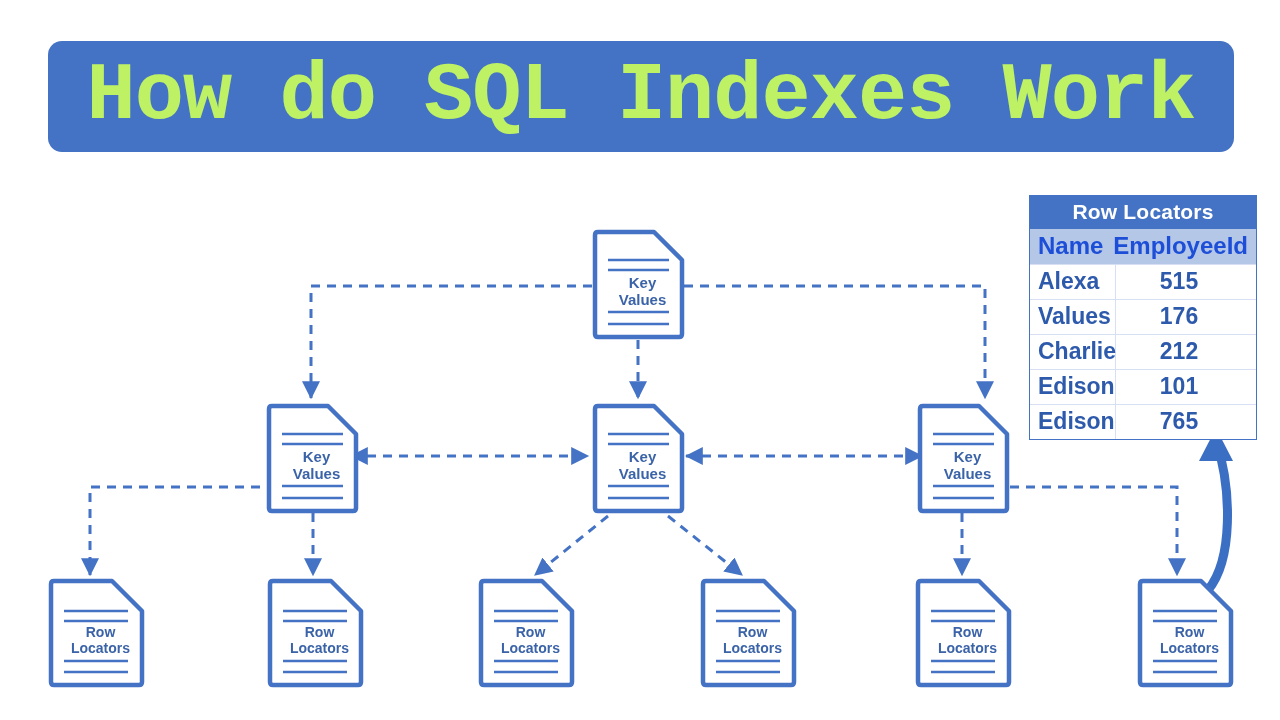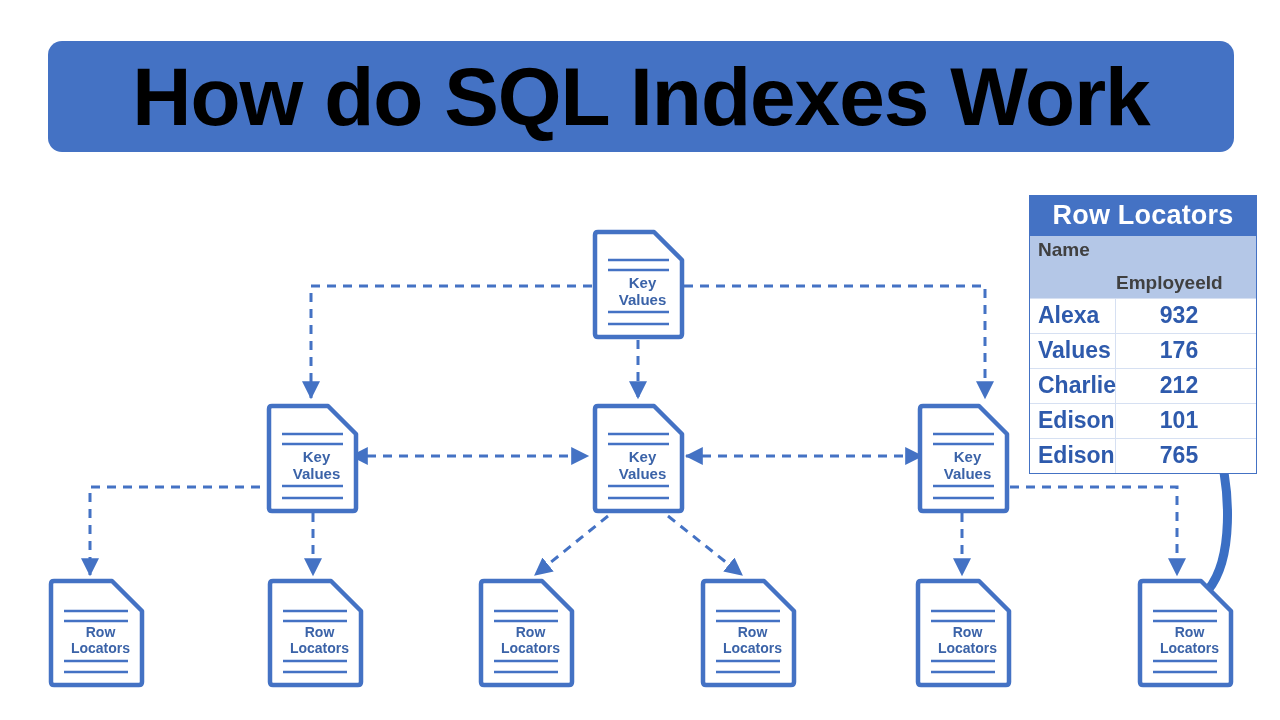--- a/index.html
+++ b/index.html
@@ -9,23 +9,23 @@
   }
   #stage{position:absolute;left:0;top:0;width:1280px;height:720px;}
 
   
   .title-banner{
     position:absolute;left:48px;top:41px;width:1186px;height:111px;
     background:#4472C4;border-radius:14px;
     display:flex;align-items:center;justify-content:center;
   }
   .title-text{
-    color:#000000;font-weight:bold;font-size:82px;line-height:1;
+    color:#bef264;font-weight:bold;font-size:82px;line-height:1;
     letter-spacing:-1px;white-space:nowrap;
-    font-family:Liberation Sans, sans-serif;
+    font-family:Liberation Mono, monospace;
   }
 
   
   #connectors{position:absolute;left:0;top:0;width:1280px;height:720px;}
 
   
   .doc-node{position:absolute;}
   .doc-node svg{display:block;overflow:visible;}
   .doc-label{
     position:absolute;left:8px;right:0;
@@ -34,28 +34,28 @@
     line-height:1.12;pointer-events:none;
   }
 
   
   .rl-table{
     position:absolute;left:1029px;top:195px;width:228px;
     border:1px solid #4472C4;background:#ffffff;
     box-sizing:border-box;
   }
   .rl-title{
-    background:#4472C4;color:#ffffff;font-weight:bold;font-size:27px;
+    background:#4472C4;color:#ffffff;font-weight:bold;font-size:21px;
     text-align:center;padding:4px 0 5px;letter-spacing:0.2px;
   }
   .rl-subhead{
-    display:flex;background:#B4C7E7;color:#404040;font-weight:bold;font-size:19px;
+    display:flex;background:#B4C7E7;color:#1d4ed8;font-weight:bold;font-size:24px;
   }
   .rl-subhead .c1{width:86px;padding:3px 0 4px 8px;box-sizing:border-box;text-align:left;}
-  .rl-subhead .c2{flex:1;padding:3px 8px 4px 0;box-sizing:border-box;text-align:left;margin-top:33px;}
+  .rl-subhead .c2{flex:1;padding:3px 8px 4px 0;box-sizing:border-box;text-align:left;}
   .rl-row{display:flex;font-size:23px;font-weight:bold;color:#2E5AAC;
           border-top:1px solid #D6E0F2;}
   .rl-row:first-of-type{border-top:none;}
   .rl-row .c1{width:86px;padding:3px 0 4px 8px;box-sizing:border-box;text-align:left;
               border-right:1px solid #D6E0F2;}
   .rl-row .c2{flex:1;padding:3px 14px 4px 0;box-sizing:border-box;text-align:center;}
 </style>
 </head>
 <body>
 
@@ -262,21 +262,21 @@
   </div>
 
   <div class="rl-table">
     <div class="rl-title">Row Locators</div>
     <div class="rl-subhead">
       <div class="c1">Name</div>
       <div class="c2">EmployeeId</div>
     </div>
     <div class="rl-row">
       <div class="c1">Alexa</div>
-      <div class="c2">932</div>
+      <div class="c2">515</div>
     </div>
     <div class="rl-row">
       <div class="c1">Values</div>
       <div class="c2">176</div>
     </div>
     <div class="rl-row">
       <div class="c1">Charlie</div>
       <div class="c2">212</div>
     </div>
     <div class="rl-row">

